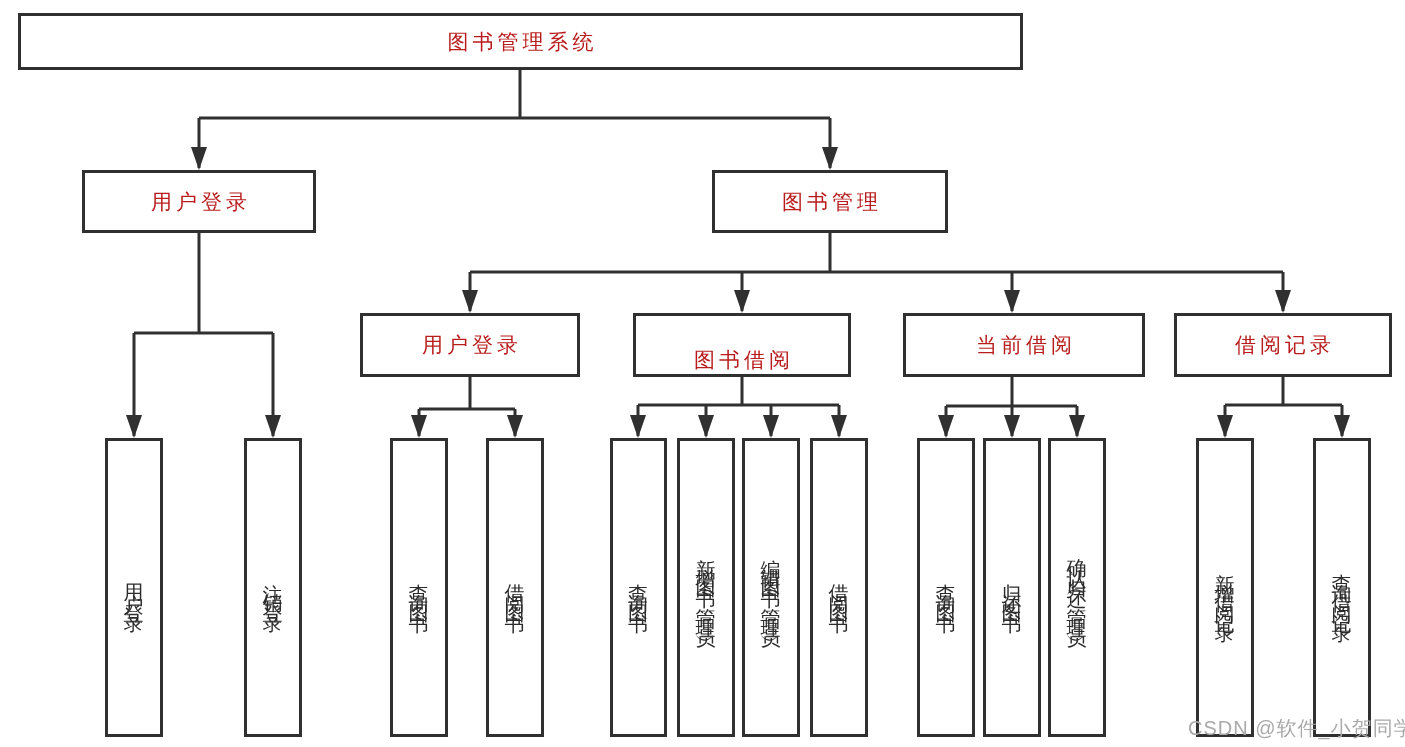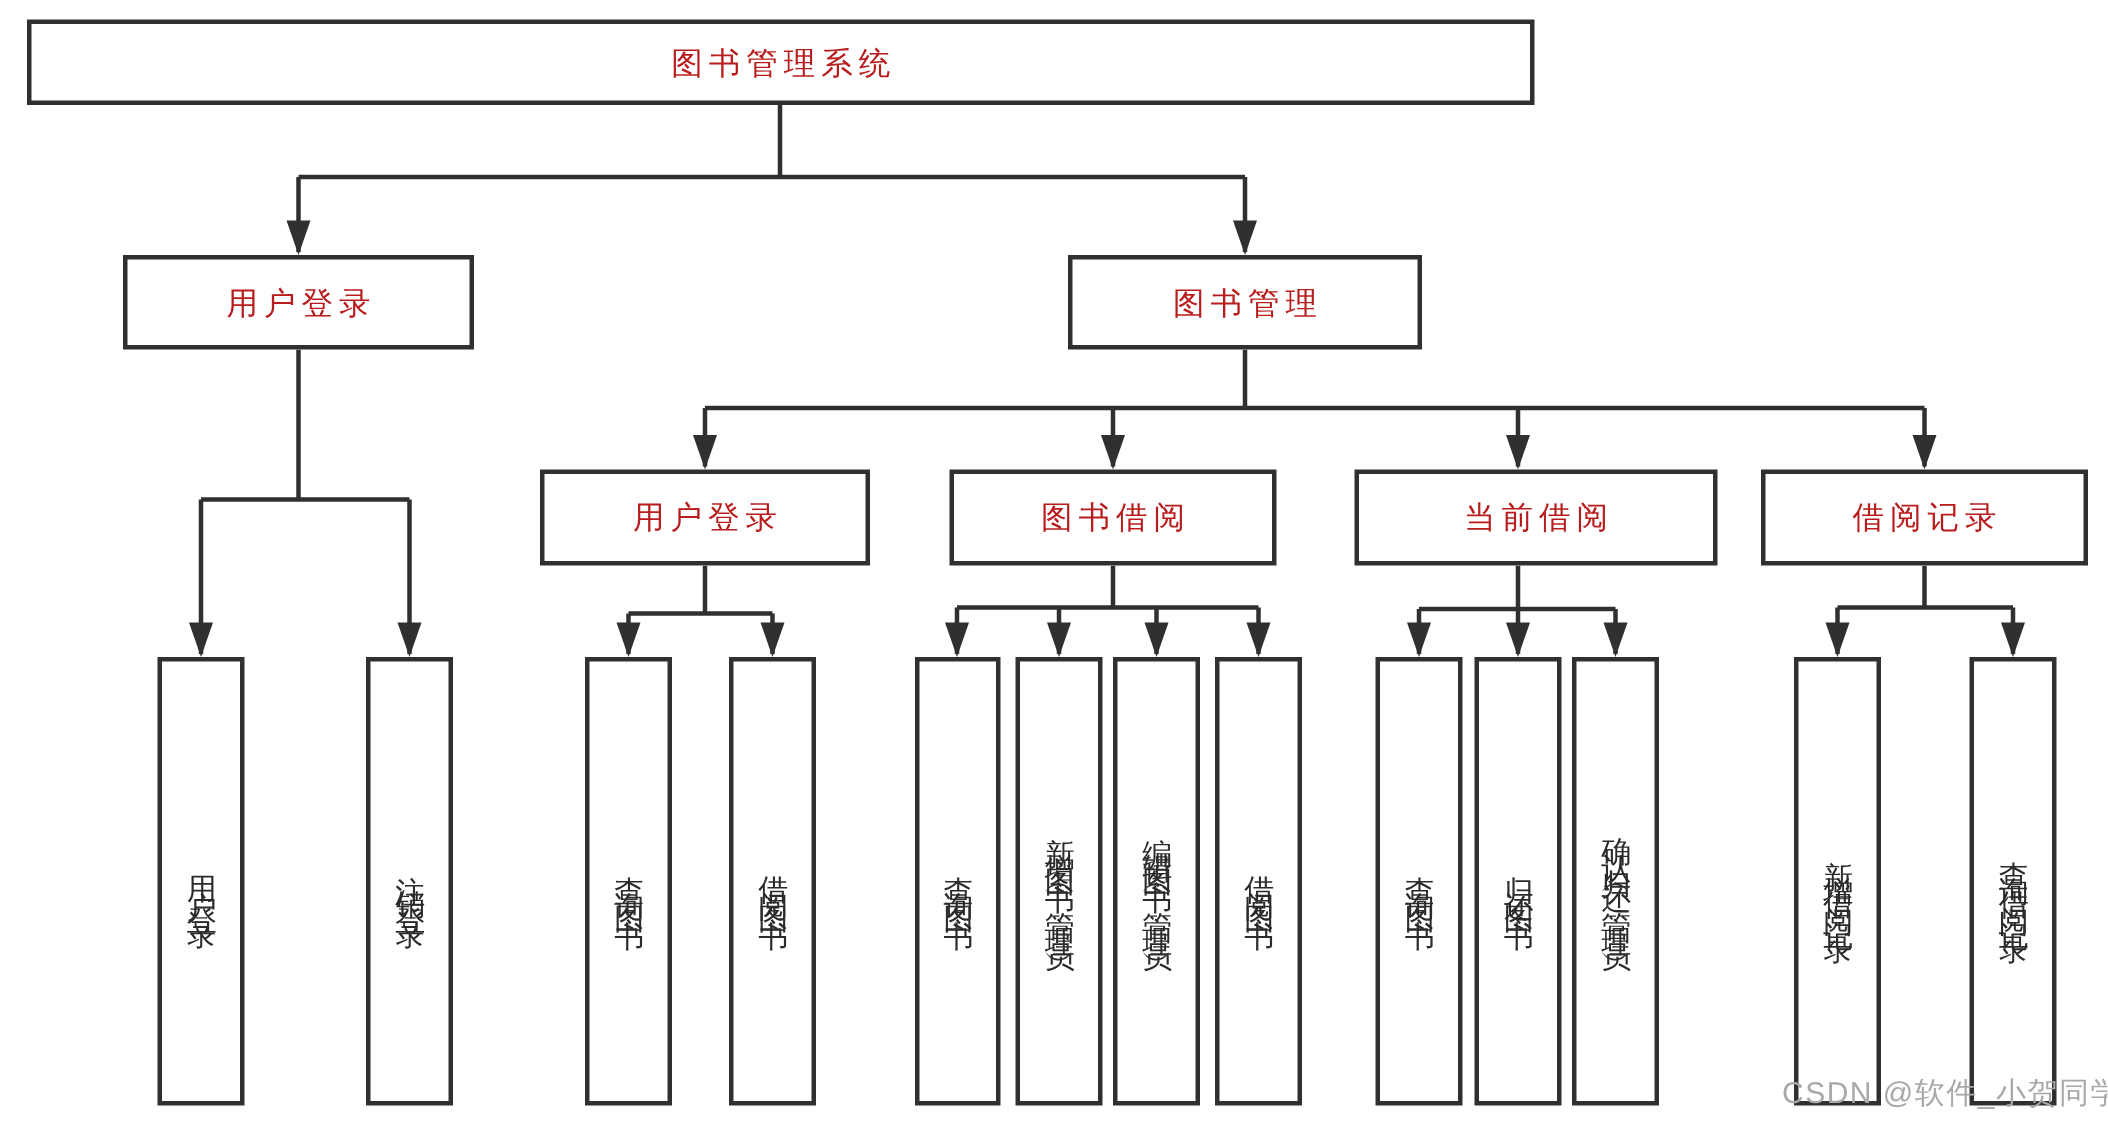--- a/index.html
+++ b/index.html
@@ -117,21 +117,21 @@
   <div class="hbox" style="left:82px; top:170px; width:234px; height:63px;">
     <span>用户登录</span>
   </div>
   <div class="hbox" style="left:712px; top:170px; width:236px; height:63px;">
     <span>图书管理</span>
   </div>
 
   <div class="hbox" style="left:360px; top:313px; width:220px; height:64px;">
     <span>用户登录</span>
   </div>
-  <div class="hbox" style="left:633px; top:313px; width:218px; height:64px;">
+  <div class="hbox" style="left:633px; top:313px; width:218px; height:64px;align-items:flex-end;">
     <span>图书借阅</span>
   </div>
   <div class="hbox" style="left:903px; top:313px; width:242px; height:64px;">
     <span>当前借阅</span>
   </div>
   <div class="hbox" style="left:1174px; top:313px; width:218px; height:64px;">
     <span>借阅记录</span>
   </div>
 
   <div class="vbox" style="left:105px; width:58px;">

